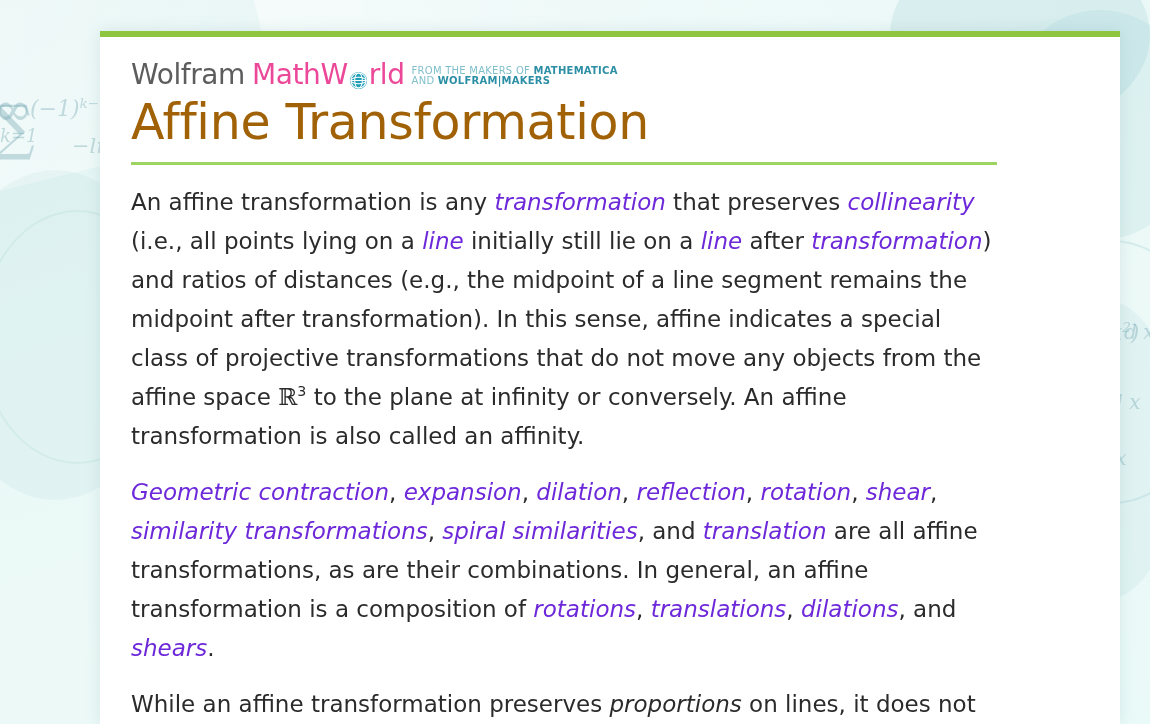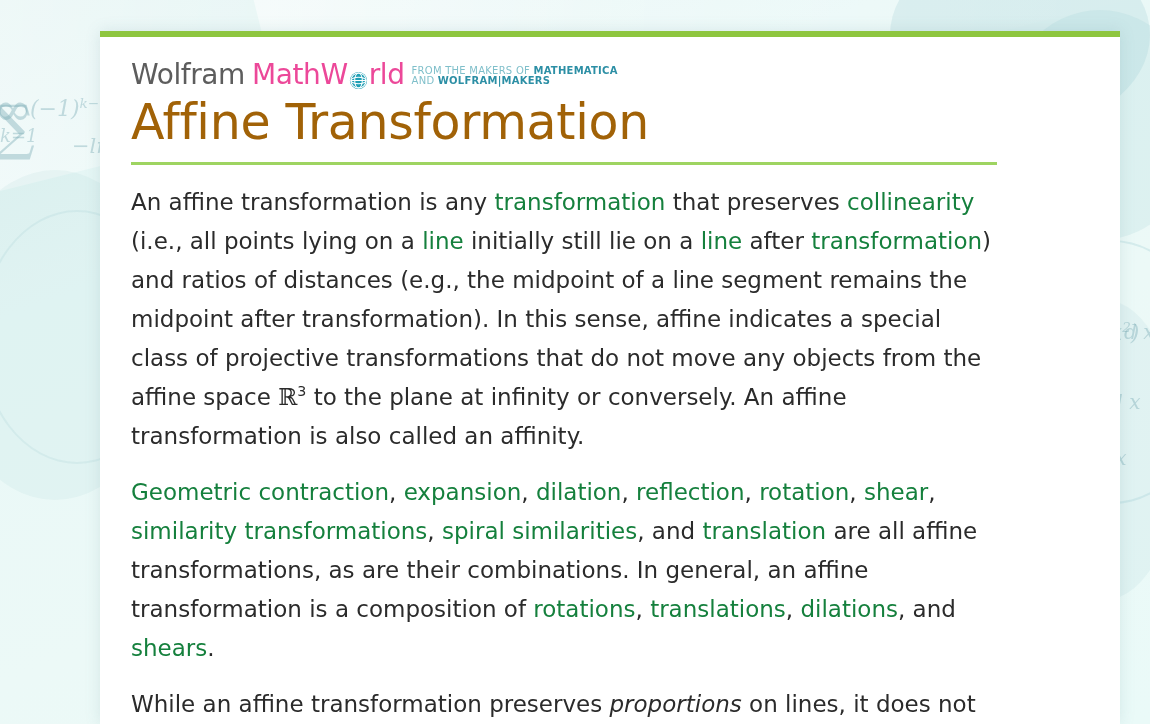--- a/index.html
+++ b/index.html
@@ -127,23 +127,24 @@
   .para {
     font-family: "DejaVu Sans", sans-serif;
     font-size: 23px;
     line-height: 39px;
     color: #2b2b2b;
     margin: 0 0 17px 0;
     max-width: 866px;
     text-align: left;
   }
   .lnk {
-    color: #15803d;
+    color: #6d28d9;
     text-decoration: none;
     cursor: pointer;
+    font-style: italic;
   }
   .bb {
     font-family: "DejaVu Serif", serif;
   }
   sup {
     font-size: 0.62em;
     vertical-align: super;
     line-height: 0;
   }
   em { font-style: italic; }

